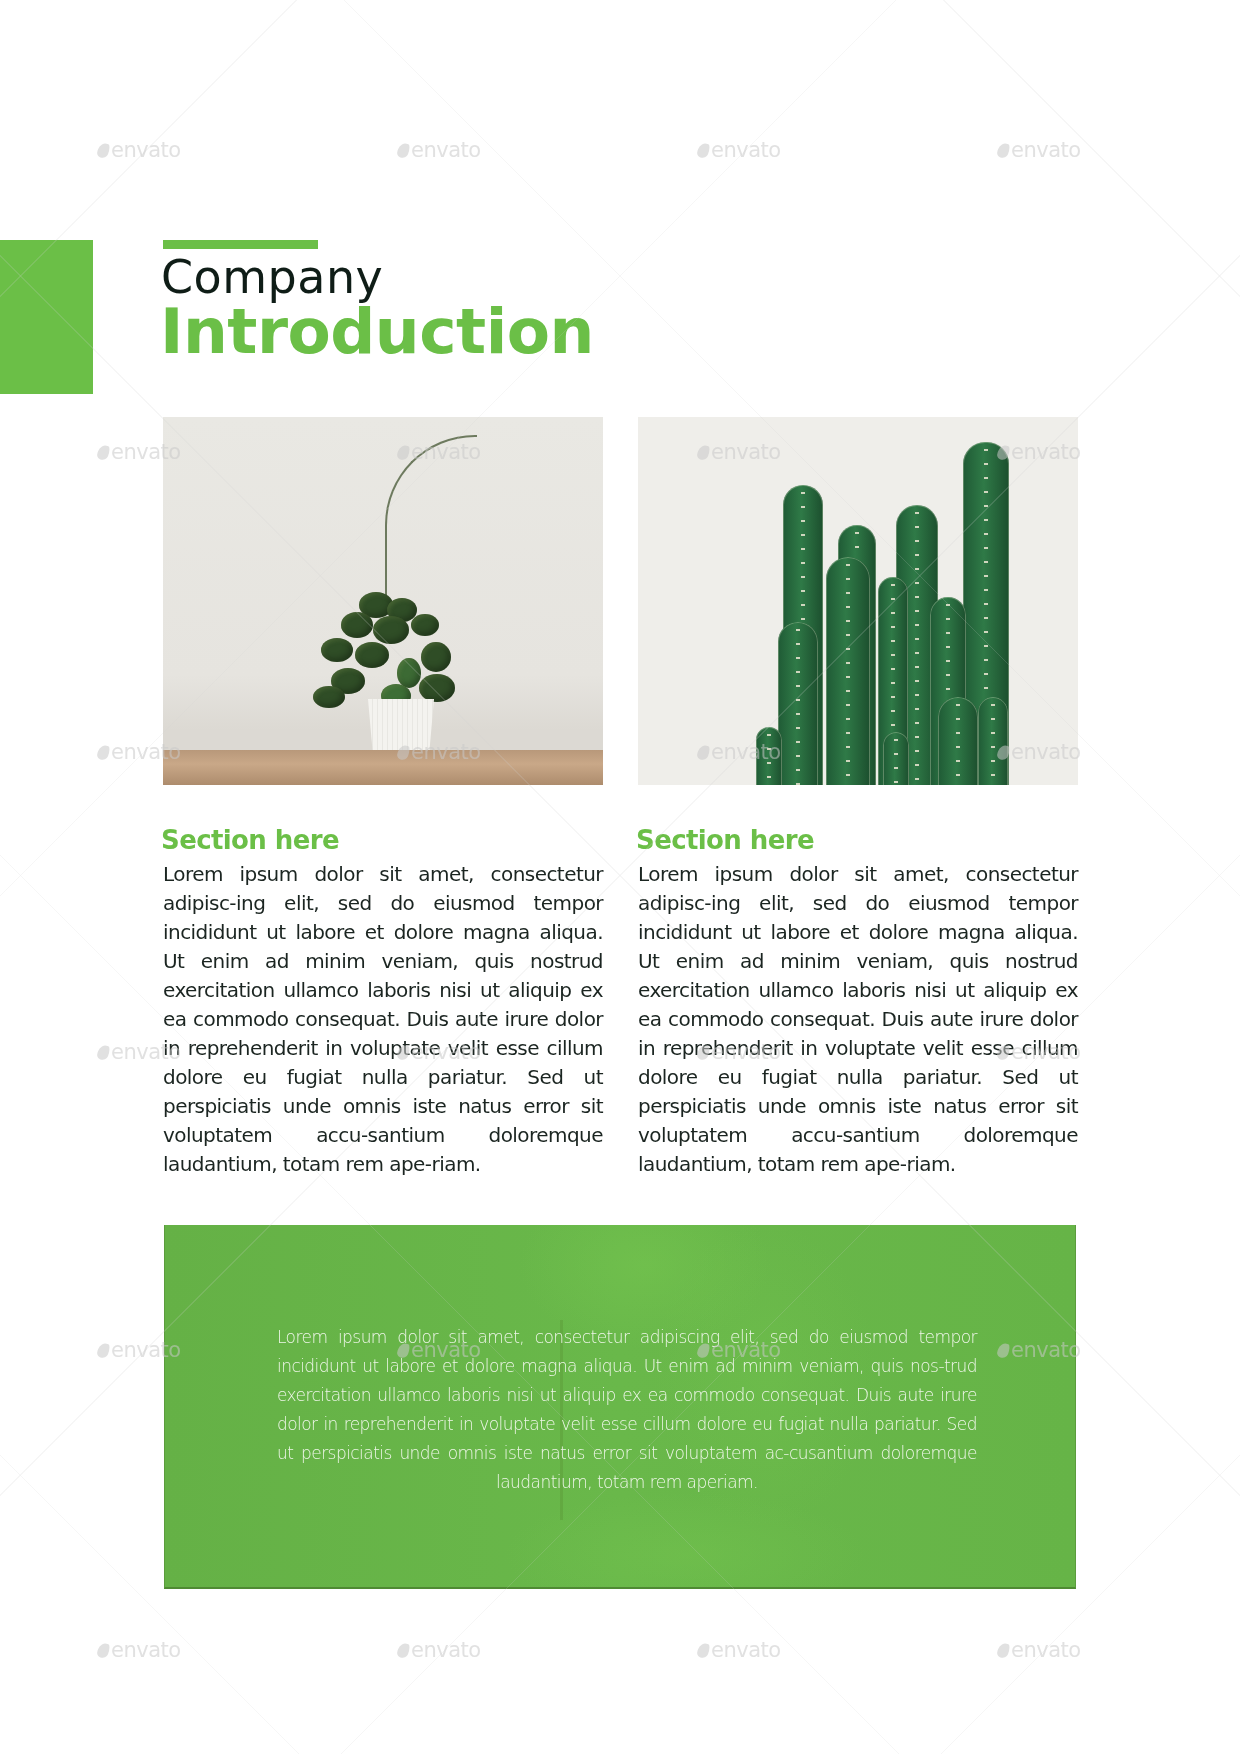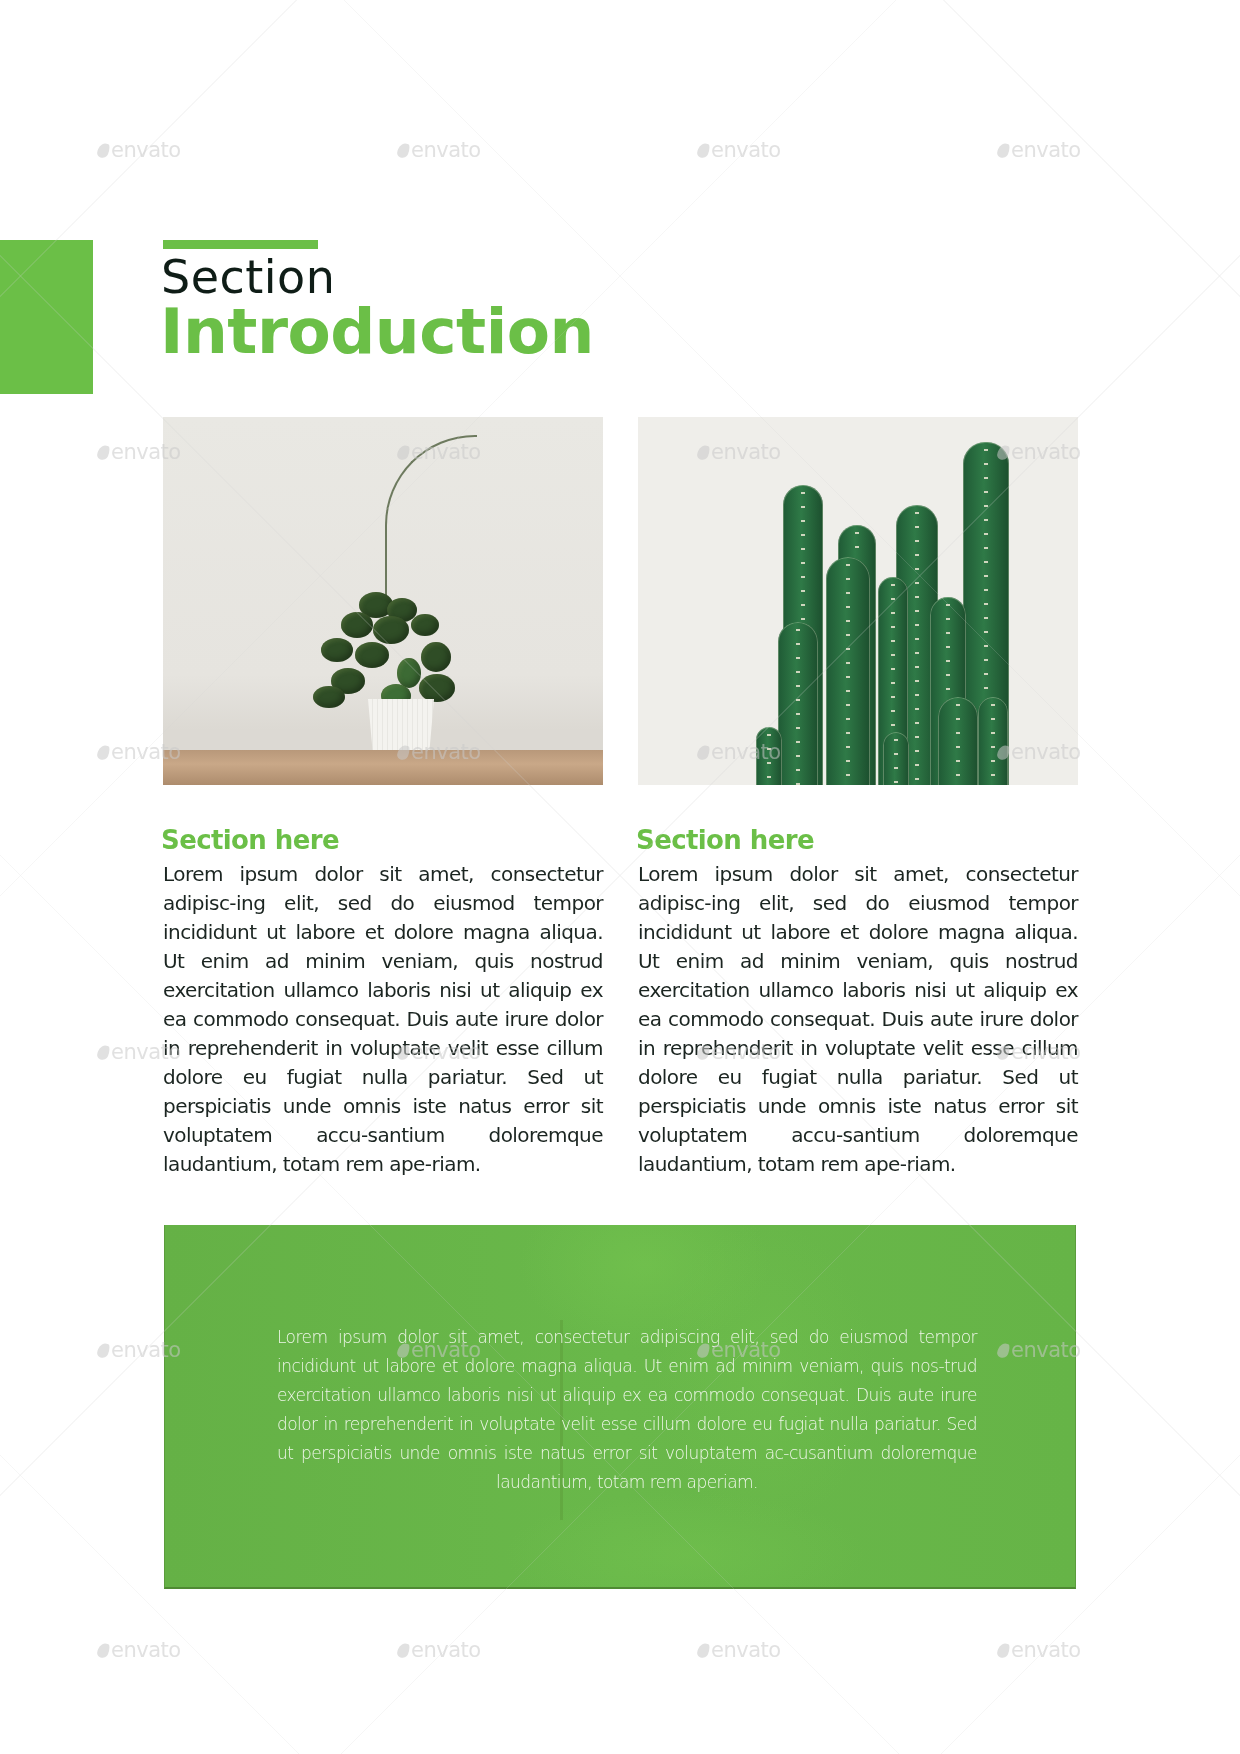--- a/index.html
+++ b/index.html
@@ -226,21 +226,21 @@
       font-weight: 300;
       margin: 6px;
     }
   </style>
 </head>
 <body>
 
 <div class="side-block"></div>
 <div class="accent-bar"></div>
 
-<div class="title-line1">Section</div>
+<div class="title-line1">Company</div>
 <div class="title-line2">Introduction</div>
 
 <div class="photo photo-1">
   <div class="vine"></div>
   <div class="leaves">
     <div class="leaf-blob" style="left:48px;top:0px;width:34px;height:26px;"></div>
     <div class="leaf-blob" style="left:76px;top:6px;width:30px;height:24px;"></div>
     <div class="leaf-blob" style="left:30px;top:20px;width:32px;height:26px;"></div>
     <div class="leaf-blob" style="left:62px;top:24px;width:36px;height:28px;"></div>
     <div class="leaf-blob" style="left:100px;top:22px;width:28px;height:22px;"></div>

